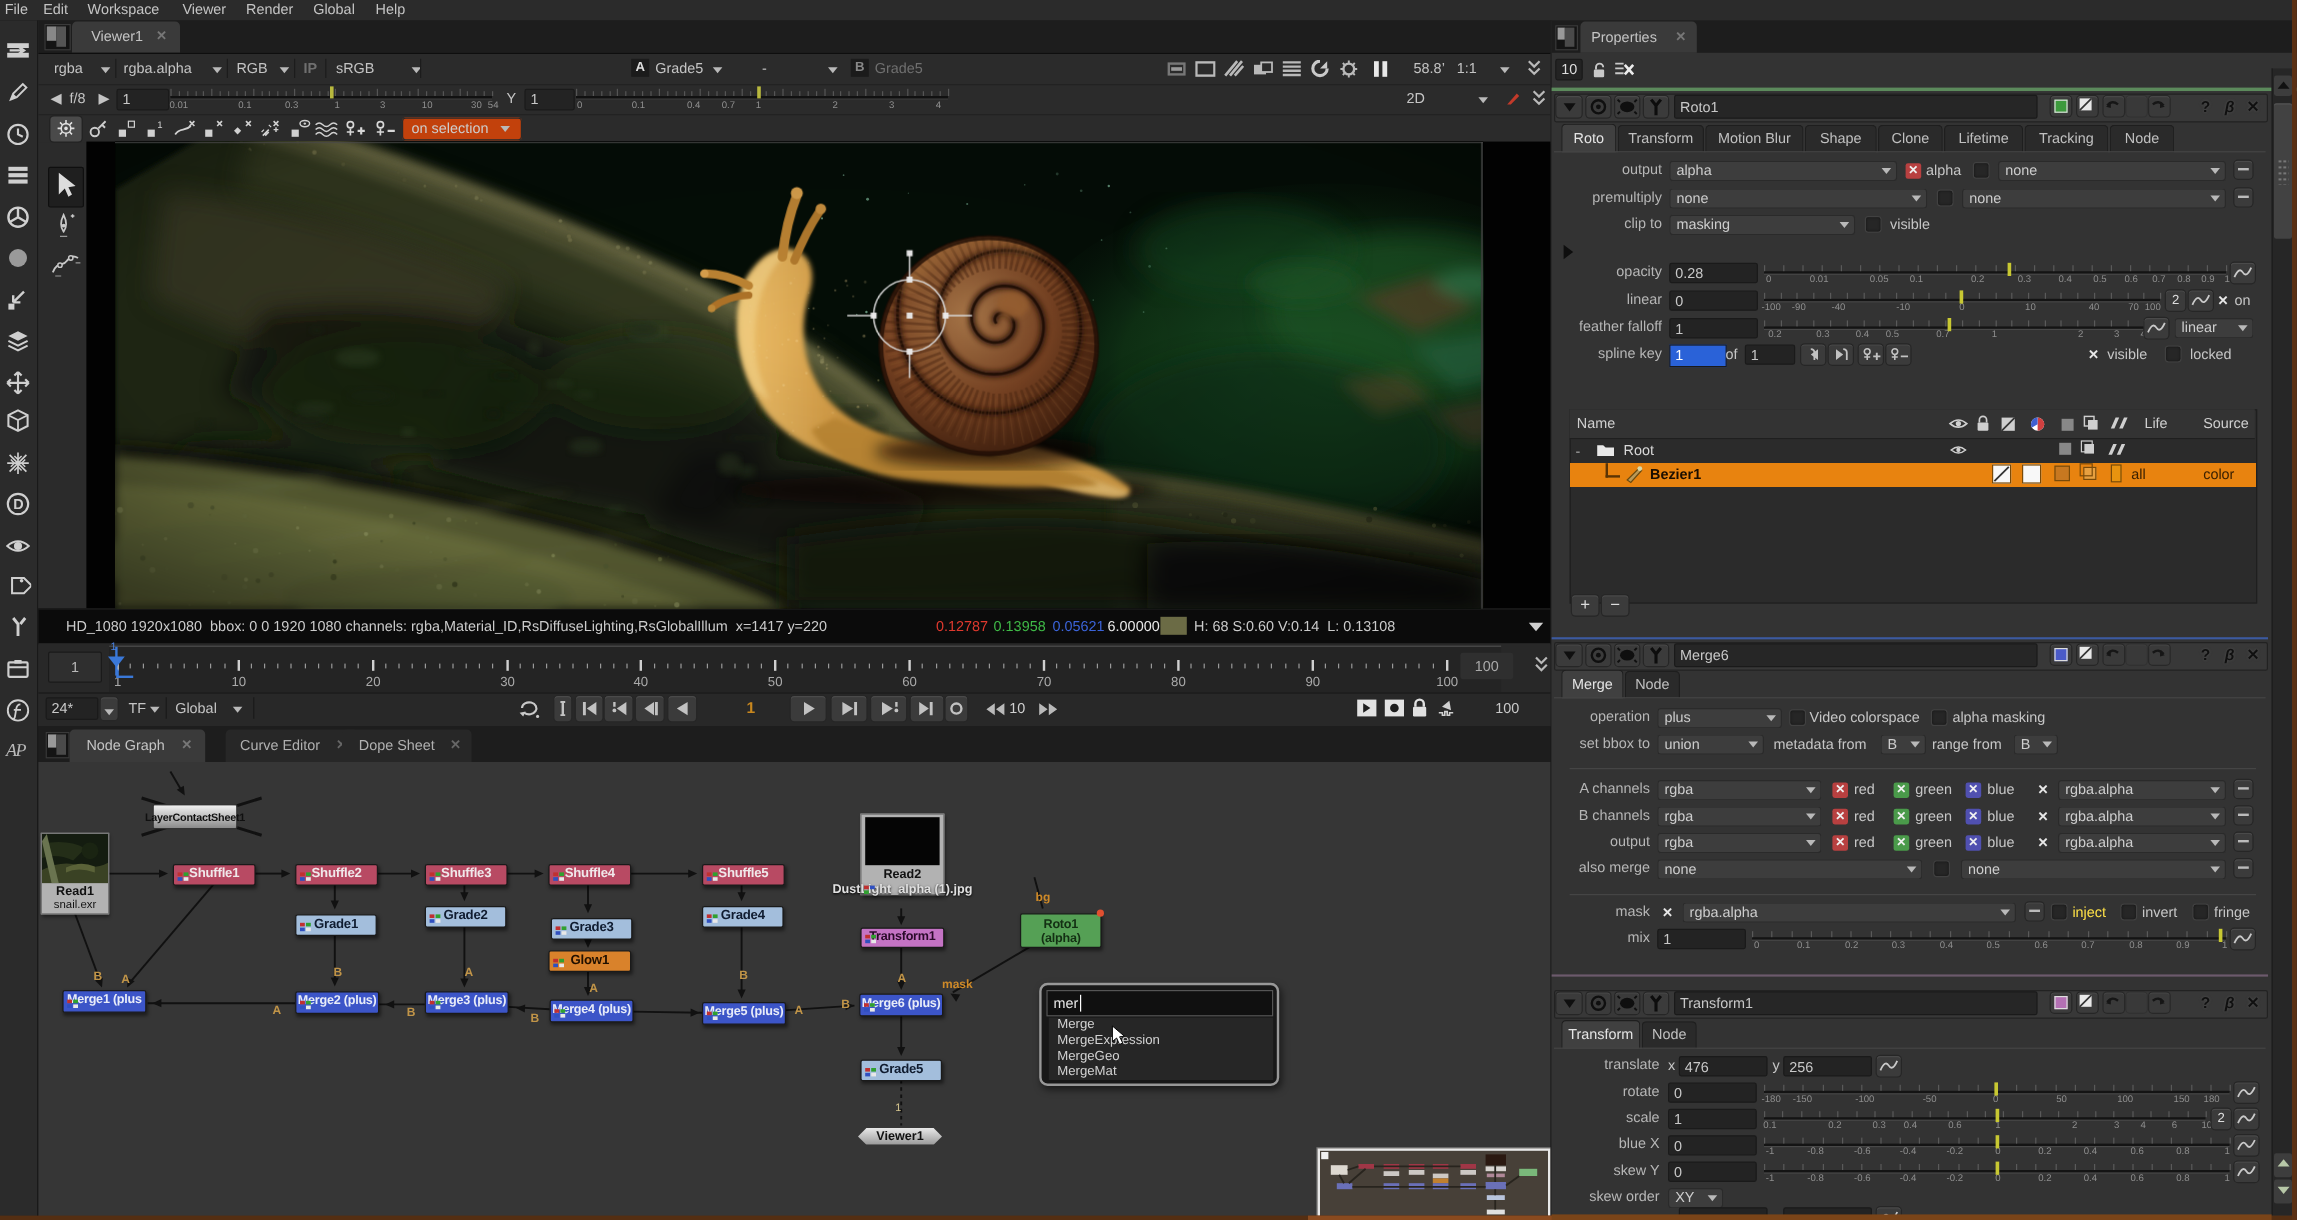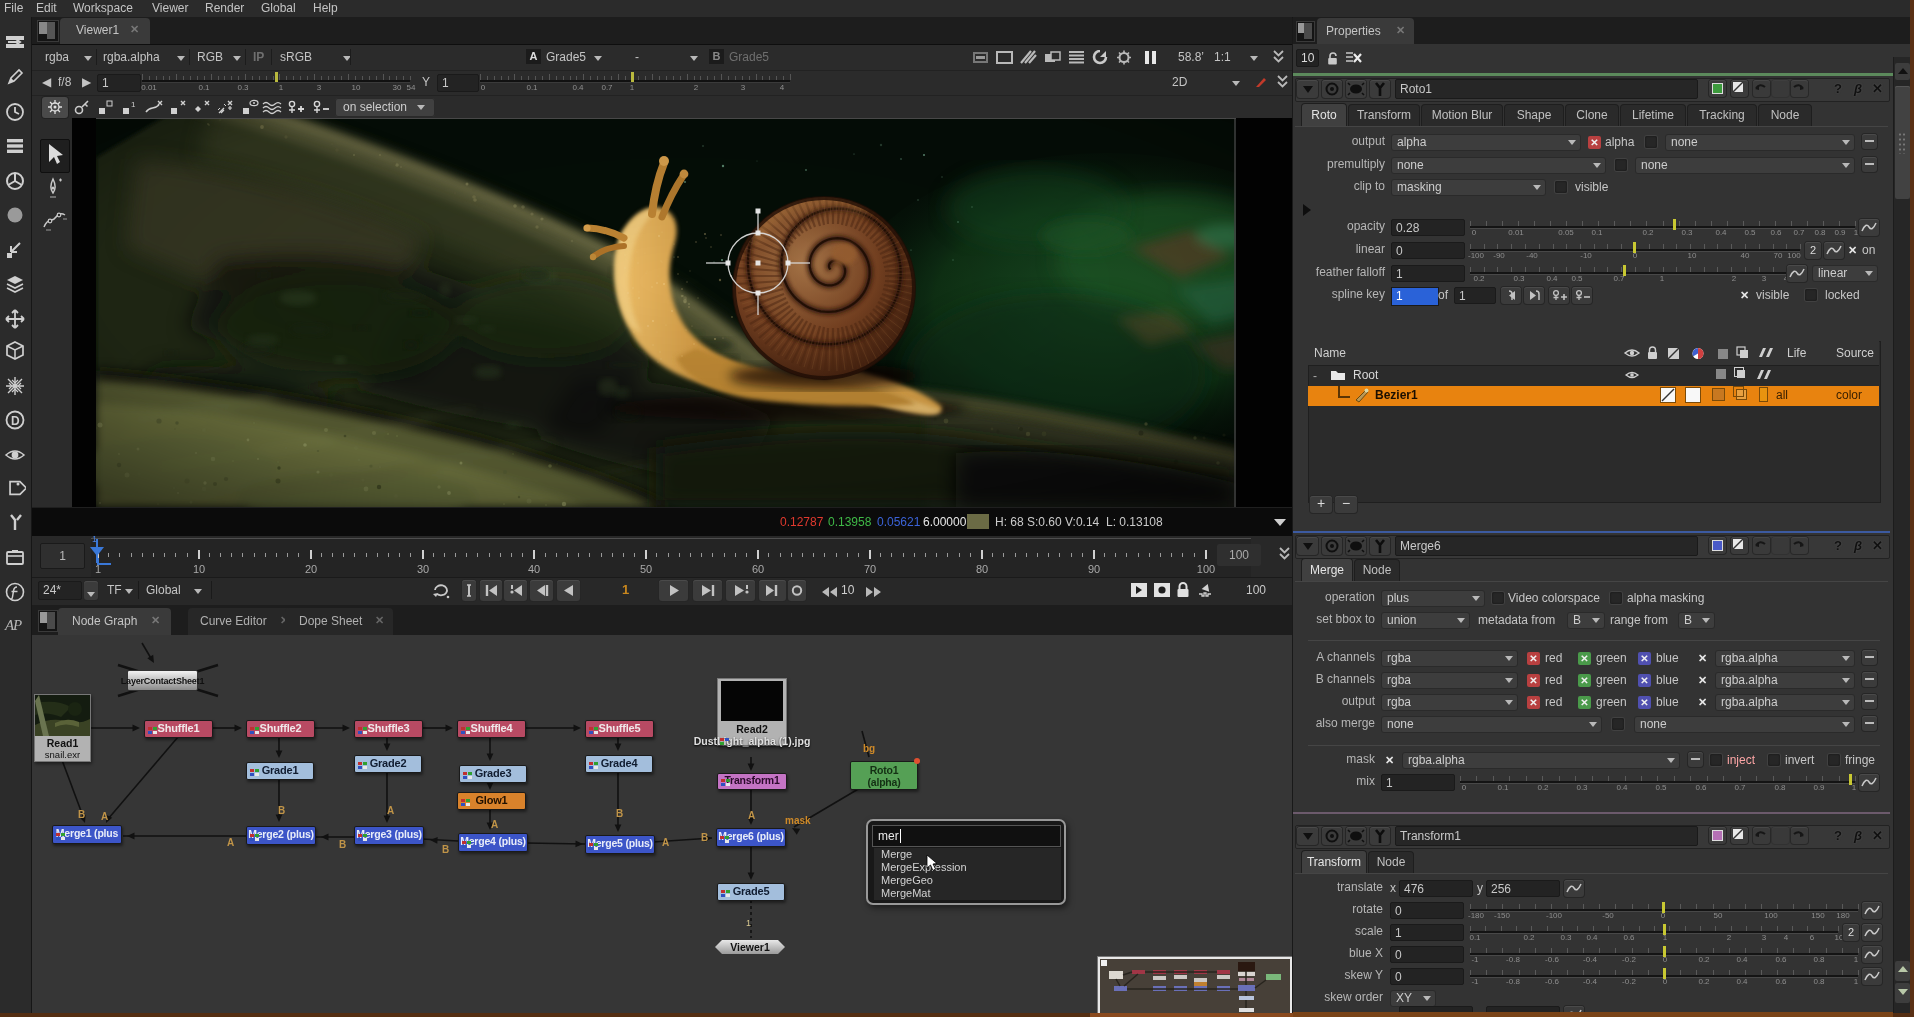--- a/index.html
+++ b/index.html
@@ -356,21 +356,21 @@
             <circle cx="7" cy="6" r="2.6" fill="none" stroke="#d8d8d8" stroke-width="1.4"></circle>
             <path d="M7 9 v6 M4 12 h6" stroke="#d8d8d8" stroke-width="1.4"></path>
             <path d="M13 11 h6 M16 8 v6" stroke="#d8d8d8" stroke-width="1.8"></path>
           </svg></div>
 <div class="ab" style="left:278px;top:2px;width:24px;height:19px"><svg width="24" height="19">
             <circle cx="7" cy="6" r="2.6" fill="none" stroke="#d8d8d8" stroke-width="1.4"></circle>
             <path d="M7 9 v6 M4 12 h6" stroke="#d8d8d8" stroke-width="1.4"></path>
             <path d="M13 11 h6" stroke="#d8d8d8" stroke-width="1.8"></path>
           </svg></div>
       </div>
-  <div class="ab dd" style="left:303px;top:2px;width:100px;height:19px;background:#404040"><span style="margin-left:8px;line-height:19px">on selection</span><span class="arr" style="margin-left:10px"></span></div>
+  <div class="ab dd" style="left:303px;top:2px;width:100px;height:19px;background:#c2410c"><span style="margin-left:8px;line-height:19px">on selection</span><span class="arr" style="margin-left:10px"></span></div>
  </div>
 
  <div class="ab" style="left:0;top:102px;width:40px;height:388px;background:#2b2b2b">
   <div class="ab" style="left:8px;top:20px;width:28px;height:32px;background:#1f1f1f;border:1px solid #0f0f0f;border-radius:2px">
    <svg width="26" height="30">
           <path d="M8 4 L8 22 L13 17 L16 24 L19 22 L16 16 L22 15 Z" fill="#dcdcdc"></path>
         </svg>
   </div>
   <div class="ab" style="left:12px;top:58px;width:22px;height:24px">
    <svg width="22" height="24">
@@ -931,20 +931,21 @@
 <rect x="689.5" y="142.5" width="5" height="5" fill="#ececec" opacity="0.95"></rect>
 <rect x="659.5" y="142.5" width="5" height="5" fill="#ececec" opacity="0.95"></rect>
 <rect x="659.5" y="90.5" width="5" height="5" fill="#ececec" opacity="0.95"></rect>
 <line x1="1139" y1="0" x2="1139" y2="389" stroke="#3f3f3f" stroke-width="1.5"></line>
 <line x1="0" y1="0.5" x2="1140" y2="0.5" stroke="#484848" stroke-width="1"></line>
 </svg>
       </div>
  </div>
 
  <div class="ab" style="left:0;top:490px;width:1260px;height:29px;background:#0b0b0b;border-top:1px solid #1f1f1f">
+  <div class="ab txt" style="left:23px;top:7px;color:#cbcbcb">HD_1080 1920x1080&nbsp; bbox: 0 0 1920 1080 channels: rgba,Material_ID,RsDiffuseLighting,RsGlobalIllum&nbsp; x=1417 y=220</div>
   <div class="ab txt" style="left:748px;top:7px;color:#e0392e">0.12787</div>
   <div class="ab txt" style="left:796px;top:7px;color:#3fb947">0.13958</div>
   <div class="ab txt" style="left:845px;top:7px;color:#3b63d8">0.05621</div>
   <div class="ab txt" style="left:891px;top:7px;color:#e8e8e8">6.00000</div>
   <div class="ab" style="left:935px;top:6px;width:22px;height:15px;background:#6b6b45"></div>
   <div class="ab txt" style="left:963px;top:7px;color:#cbcbcb">H: 68 S:0.60 V:0.14&nbsp; L: 0.13108</div>
   <div class="ab" style="left:1242px;top:11px;width:0;height:0;border-left:6px solid transparent;border-right:6px solid transparent;border-top:7px solid #cfcfcf"></div>
  </div>
 
  <div class="ab" id="timeline" style="left:0;top:519px;width:1260px;height:41px;background:#282828">
@@ -1884,21 +1885,21 @@
         <div style="margin:6px 3px;width:9px;height:2px;background:#bbb"></div>
       </div>
 <div class="ab" style="left:15px;top:212px;width:572px;height:1px;background:#454545"></div>
 <div class="ab lbl" style="left:-8px;top:219px;width:90px">mask</div>
 <div class="ab" style="left:92px;top:221px;color:#e8e8e8;font-size:11px;font-weight:bold">✕</div>
 <div class="ab dd" style="left:109px;top:219px;width:278px;height:17px;background:#3d3d3d"><span style="margin-left:6px;line-height:17px">rgba.alpha</span><span class="arr" style="position:absolute;right:5px;top:6px"></span></div>
 <div class="ab btn" style="left:395px;top:219px;width:15px;height:15px">
         <div style="margin:6px 3px;width:9px;height:2px;background:#bbb"></div>
       </div>
 <div class="ab cb" style="left:417px;top:221px"></div>
-<div class="ab" style="left:434px;top:220px;color:#fca5a5;font-size:12px;white-space:nowrap">inject</div>
+<div class="ab" style="left:434px;top:220px;color:#fde047;font-size:12px;white-space:nowrap">inject</div>
 <div class="ab cb" style="left:475px;top:221px"></div>
 <div class="ab" style="left:492px;top:220px;color:#c6c6c6;font-size:12px;white-space:nowrap">invert</div>
 <div class="ab cb" style="left:535px;top:221px"></div>
 <div class="ab" style="left:552px;top:220px;color:#c6c6c6;font-size:12px;white-space:nowrap">fringe</div>
 <div class="ab lbl" style="left:-8px;top:241px;width:90px">mix</div>
 <div class="ab fld" style="left:88px;top:241px;width:74px;height:17px;line-height:16px">1</div>
 <div class="ab" style="left:167px;top:248px;width:395px;height:2px;background:#141414;box-shadow:0 1px 0 #484848"></div>
 <div class="ab" style="left:167px;top:243px;width:1px;height:5px;background:#5a5a5a"></div>
 <div class="ab" style="left:183px;top:243px;width:1px;height:5px;background:#5a5a5a"></div>
 <div class="ab" style="left:200px;top:243px;width:1px;height:5px;background:#5a5a5a"></div>

